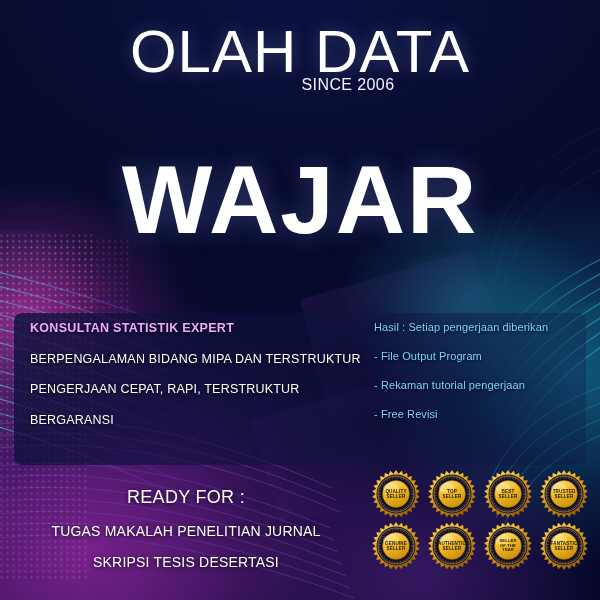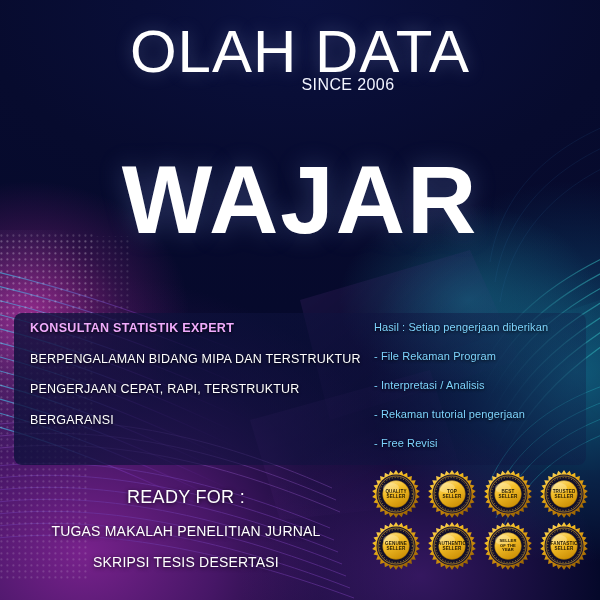--- a/index.html
+++ b/index.html
@@ -260,22 +260,21 @@
 
   <div class="col-left">
     <div class="feat head">KONSULTAN STATISTIK EXPERT</div>
     <div class="feat">BERPENGALAMAN BIDANG MIPA DAN TERSTRUKTUR</div>
     <div class="feat">PENGERJAAN CEPAT, RAPI, TERSTRUKTUR</div>
     <div class="feat">BERGARANSI</div>
   </div>
 
   <div class="col-right">
     <div class="res">Hasil : Setiap pengerjaan diberikan</div>
-    <div class="res">- File Rekaman Program</div>
-    <div class="res">- Interpretasi / Analisis</div>
+    <div class="res">- File Output Program</div>
     <div class="res">- Rekaman tutorial pengerjaan</div>
     <div class="res">- Free Revisi</div>
   </div>
 
   <div class="ready">
     <div class="r1">READY FOR :</div>
     <div class="r2">TUGAS MAKALAH PENELITIAN JURNAL</div>
     <div class="r3">SKRIPSI TESIS DESERTASI</div>
   </div>
 

